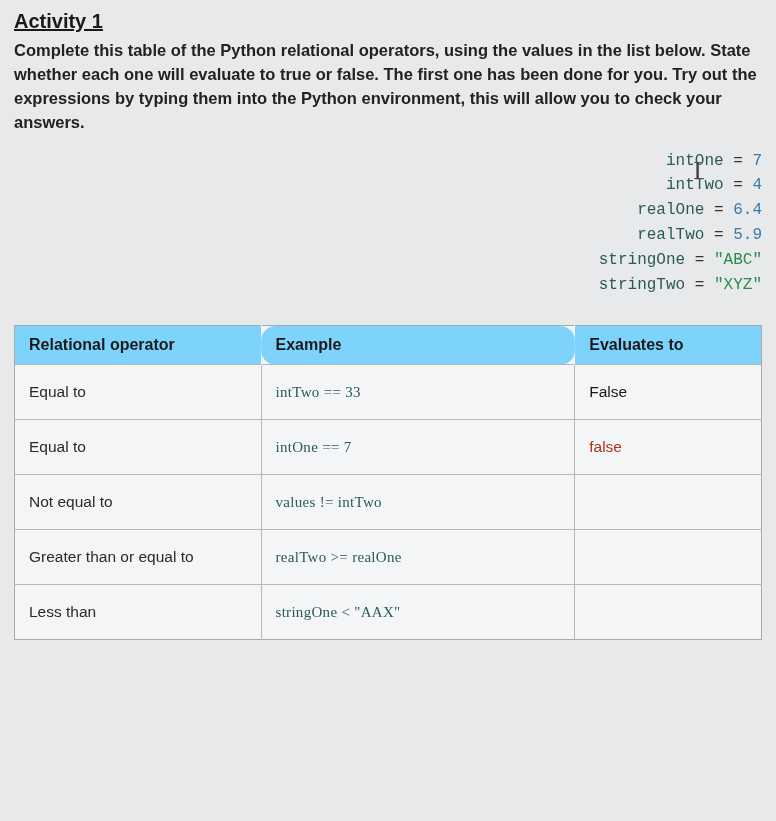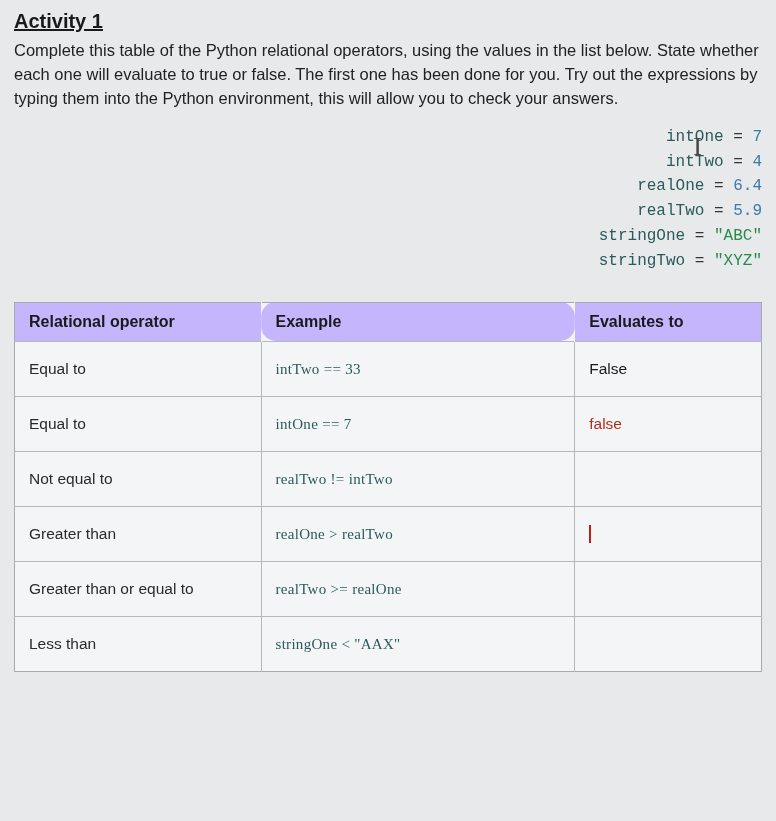--- a/index.html
+++ b/index.html
@@ -15,20 +15,21 @@
       font-weight: bold;
       color: #1a1a1a;
       margin-bottom: 6px;
       text-decoration: underline;
     }
     .instructions {
       font-size: 16.5px;
       line-height: 1.45;
       color: #222;
       margin-bottom: 14px;
+      font-weight: bold;
     }
     .code-block {
       font-family: "Courier New", Courier, monospace;
       font-size: 16px;
       line-height: 1.55;
       margin-bottom: 28px;
       position: relative;
     }
     .code-line { display: block; text-align: right; }
     .code-var { color: #2a5a5a; }
@@ -36,21 +37,21 @@
     .code-num { color: #3a7aa8; }
     .code-str { color: #2a8a4a; }
 
     .op-table {
       width: 100%;
       border-collapse: collapse;
       border: 1px solid #a9a9a9;
       background: #f2f3f5;
     }
     .op-table th {
-      background: #c4b5fd;
+      background: #7dd3fc;
       color: #1a1a1a;
       text-align: left;
       font-weight: bold;
       font-size: 16px;
       padding: 10px 14px;
       border-right: 1px solid rgba(255,255,255,0.15);
     }
     .op-table th:last-child, .op-table td:last-child { border-right: none; }
     .op-table td {
       border-top: 1px solid #b8b8b8;
@@ -142,27 +143,22 @@
       <td><span class="example-code">intTwo == 33</span></td>
       <td><span class="eval-true">False</span></td>
     </tr>
     <tr>
       <td>Equal to</td>
       <td><span class="example-code">intOne == 7</span></td>
       <td><span class="eval-false-red">false</span></td>
     </tr>
     <tr>
       <td>Not equal to</td>
-      <td><span class="example-code">realTwo != intTwo</span></td>
+      <td><span class="example-code">values != intTwo</span></td>
       <td><span></span></td>
-    </tr>
-    <tr>
-      <td>Greater than</td>
-      <td><span class="example-code">realOne &gt; realTwo</span></td>
-      <td><span class="eval-cursor"></span></td>
     </tr>
     <tr>
       <td>Greater than or equal to</td>
       <td><span class="example-code">realTwo &gt;= realOne</span></td>
       <td><span></span></td>
     </tr>
     <tr>
       <td>Less than</td>
       <td><span class="example-code">stringOne &lt; "AAX"</span></td>
       <td><span></span></td>

